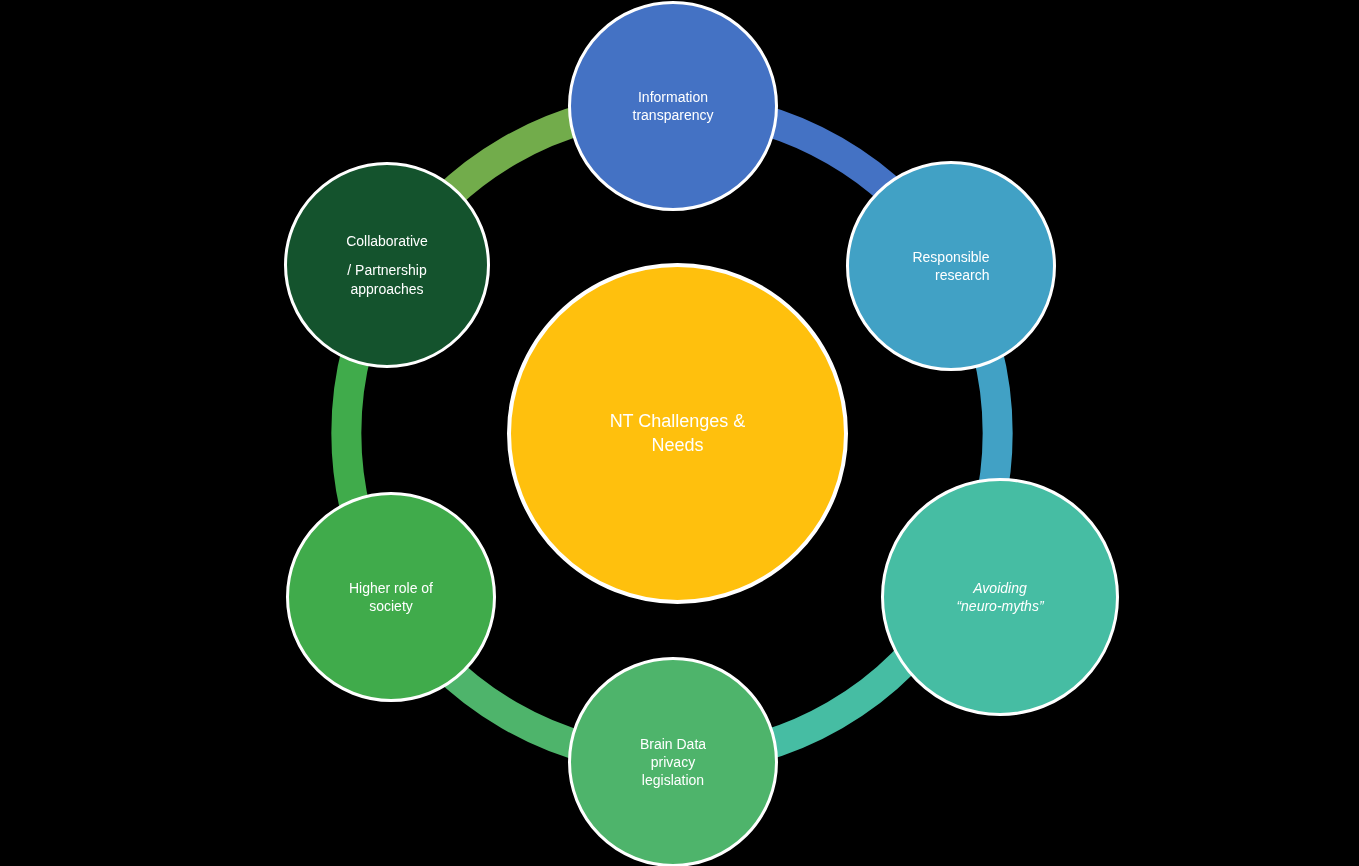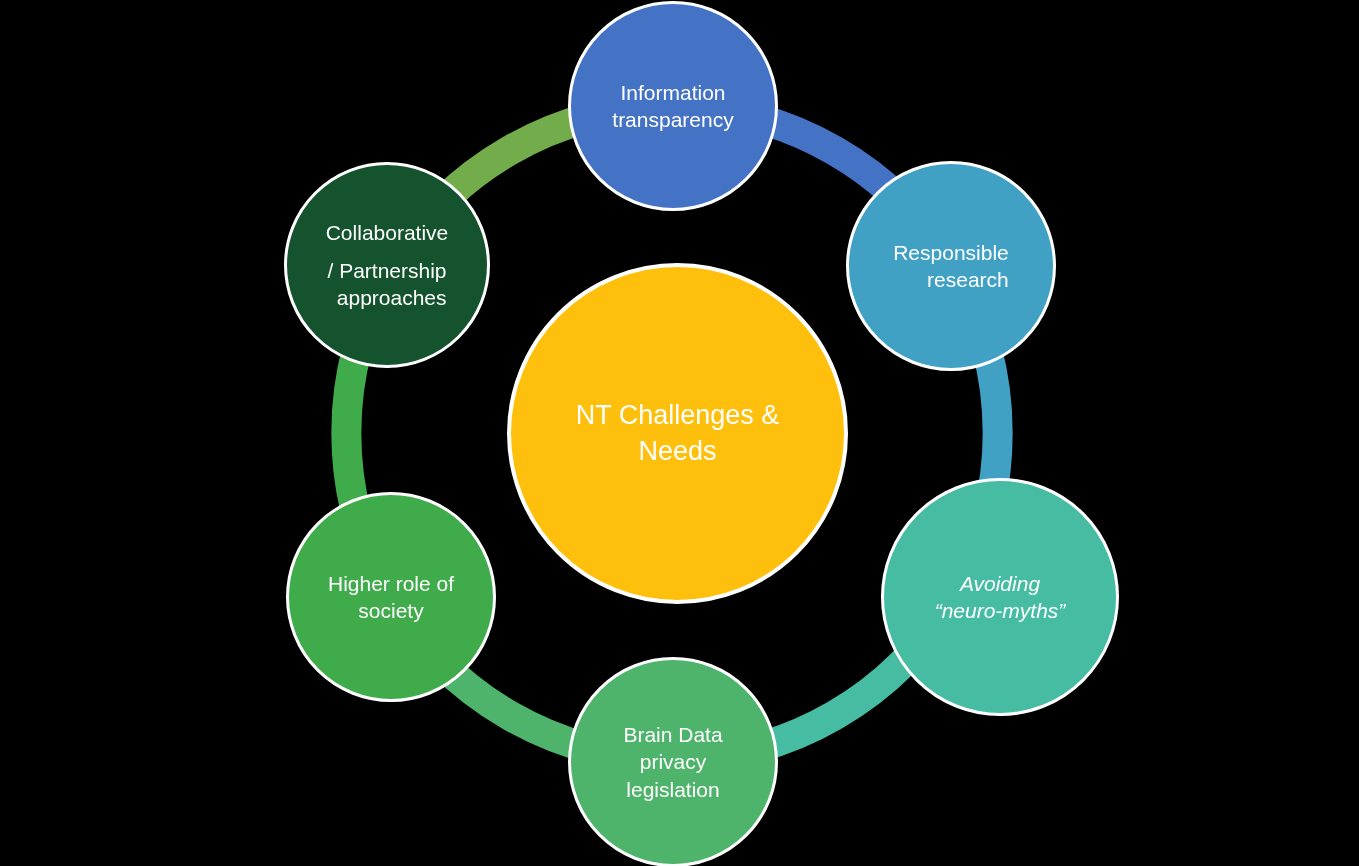--- a/index.html
+++ b/index.html
@@ -39,40 +39,39 @@
   .label {
     display: block;
     white-space: pre-line;
   }
   .node.center {
     left: 507px;
     top: 263px;
     width: 341px;
     height: 341px;
     border-width: 4px;
-    font-size: 27px;
+    font-size: 18px;
     line-height: 1.32;
   }
   .node.sat {
     width: 210px;
     height: 210px;
-    font-size: 21px;
+    font-size: 14px;
     line-height: 1.3;
   }
   .node.pos-0 { left: 568px; top: 1px; }
   .node.pos-1 { left: 846px; top: 161px; }
   .node.pos-2 { left: 881px; top: 478px; width: 238px; height: 238px; font-style: italic; }
   .node.pos-3 { left: 568px; top: 657px; }
   .node.pos-4 { left: 286px; top: 492px; }
   .node.pos-5 { left: 284px; top: 162px; width: 206px; height: 206px; }
   .label-2 {
     display: block;
     white-space: pre-line;
     margin-top: 11px;
-    text-align: right;
   }
 </style>
 </head>
 <body>
 
 <div class="canvas">
 
   <svg class="ring" width="1359" height="866" viewBox="0 0 1359 866">
     <path d="M 672 107 A 326 326 0 0 1 954 270" stroke="#4472C4"></path>
     <path d="M 954 270 A 326 326 0 0 1 954 596" stroke="#41A1C5"></path>

